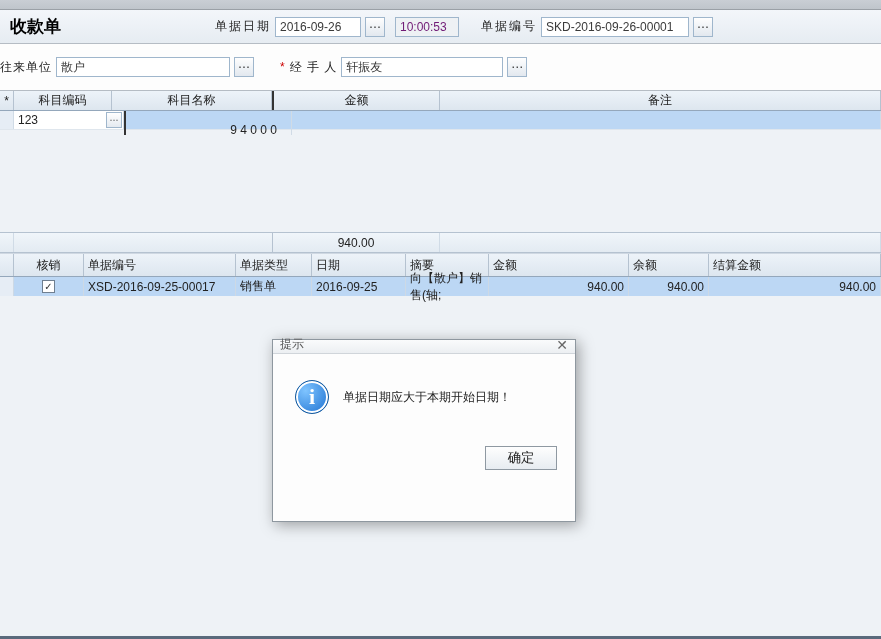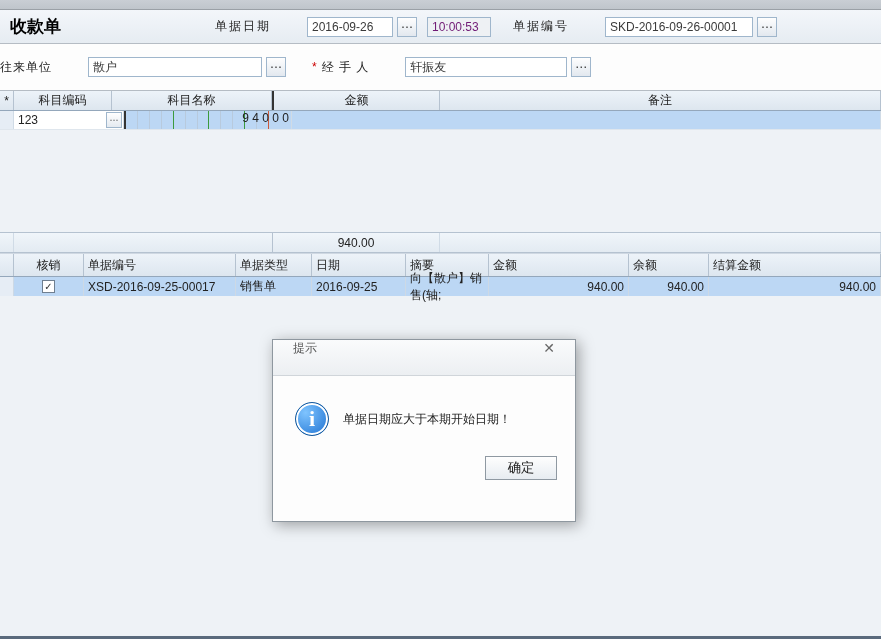--- a/index.html
+++ b/index.html
@@ -42,21 +42,20 @@
 }
 .req { color: #c00; margin-right:1px;}
 .input {
   background: #fff;
   border: 1px solid #9fb6cc;
   height: 20px;
   line-height: 18px;
   padding: 0 4px;
   color: #3a3a3a;
   font-family: Arial, sans-serif;
-  margin-left: 32px;
 }
 .input.disabled { background: #eef1f4; color:#701a75;}
 .lookup-btn {
   width: 20px; height: 20px;
   border: 1px solid #9fb6cc;
   background: linear-gradient(#fefefe,#e2e8ef);
   display: inline-flex; align-items:center; justify-content:center;
   cursor: pointer;
   color:#333;
 }
@@ -164,25 +163,25 @@
 }
 .modal-backdrop {
   position:absolute;
   left:272px; top:339px;
   width:304px; height:183px;
   box-shadow: 3px 3px 14px rgba(0,0,0,0.35);
   border:1px solid #8e979f;
   background:#fdfdfd;
 }
 .modal-title {
-  height:36px;
+  height:14px;
   background:linear-gradient(#fafbfc,#eceff2);
   border-bottom:1px solid #d0d5da;
-  display:flex;align-items:flex-start;justify-content:space-between;
-  padding:0 20px;
+  display:flex;align-items:flex-end;justify-content:space-between;
+  padding:0 7px;
   color:#555;
 }
 .close-x {
   font-size:14px;color:#666;cursor:pointer;
   font-family:Arial;
 }
 .modal-body {
   display:flex;align-items:center;
   gap:14px;
   padding:26px 16px 20px 22px;
@@ -202,20 +201,21 @@
 .modal-foot {
   display:flex;justify-content:flex-end;
   padding:0 18px 16px 0;
 }
 .ok-btn {
   width:72px;height:24px;
   border:1px solid #8f99a2;
   background:linear-gradient(#fefefe,#e7ecf1);
   cursor:pointer;
   color:#222;
+  margin-top:12px;
 }
 .bottom-border {
   position:absolute;left:0;right:0;bottom:0;height:3px;
   background:#5a6a7c;
 }
 </style>
 </head>
 <body>
 
 <div class="toolbar-bg"></div>
@@ -254,21 +254,21 @@
   <div class="gh" style="width:168px;border-left:2px solid #333">金额</div>
   <div class="gh" style="flex:1">备注</div>
 </div>
 
 <div class="grid1-row">
   <div class="gc" style="width:14px;justify-content:center;background:#e6edf5"></div>
   <div class="gc code-cell" style="width:110px">
     <span>123</span>
     <span class="mini-lookup">⋯</span>
   </div>
-  <div class="gc" style="width:168px;padding:0;border-left:2px solid #333">
+  <div class="gc" style="width:168px;padding:12px;border-left:2px solid #333">
     <div class="amount-grid">
       <div class="tick"></div>
         <div class="tick"></div>
         <div class="tick"></div>
       <div class="tick green"></div>
         <div class="tick"></div>
         <div class="tick"></div>
       <div class="tick green"></div>
         <div class="tick"></div>
         <div class="tick"></div>

